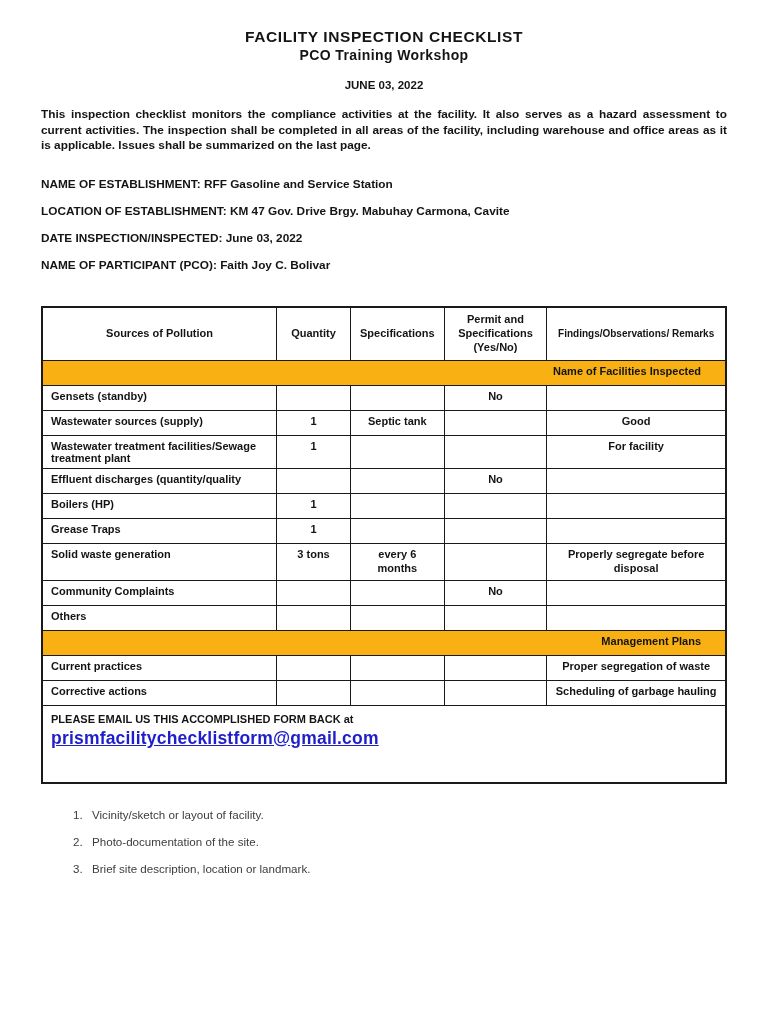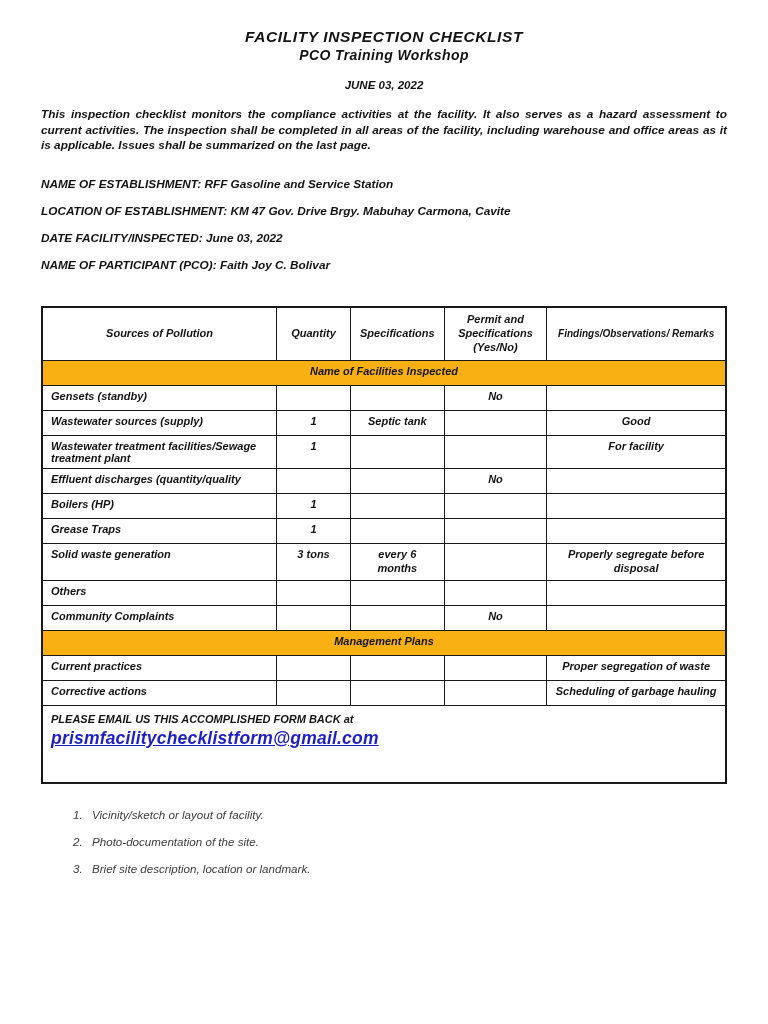--- a/index.html
+++ b/index.html
@@ -9,21 +9,21 @@
     --line: #1a1a1a;
   }
   * { box-sizing: border-box; }
   html, body { margin: 0; padding: 0; }
   body {
     width: 768px; height: 1024px;
     background: #ffffff;
     font-family: "Liberation Sans", sans-serif;
     color: var(--ink);
   }
-  .page { position: relative; width: 768px; height: 1024px; overflow: hidden; font-style: italic; }
+  .page { position: relative; width: 768px; height: 1024px; overflow: hidden; }
 
   .doc-title {
     margin: 28px 41px 0;
     text-align: center;
     font-size: 15.5px;
     font-weight: bold;
     letter-spacing: 0.6px;
   }
   .doc-subtitle {
     margin: 1px 41px 0;
@@ -72,22 +72,22 @@
     text-align: center;
     vertical-align: middle;
     padding: 2px 5px;
     line-height: 1.25;
   }
   table.checklist thead th.h-findings { font-size: 10px; }
   table.checklist tbody tr { height: 25px; }
   table.checklist tbody td { vertical-align: top; }
   tr.section-row td {
     background: var(--section-bg);
-    text-align: center;
-    padding: 4px 8px;
+    text-align: right;
+    padding: 4px 24px;
   }
   td.c-source { text-align: left; }
   td.c-quantity, td.c-specifications, td.c-permit, td.c-findings { text-align: center; }
   td.c-specifications, td.c-findings { line-height: 1.25; }
   tr.mgmt td.c-findings { text-align: center; }
   tr.row-mgmt-1 { height: 38px; }
   tr.row-mgmt-2 { height: 92px; }
   tr.footer-row td { height: 78px; vertical-align: top; padding: 7px 8px; }
   .footer-line1 { font-size: 11px; font-weight: bold; }
   .email-link {
@@ -116,21 +116,21 @@
 
   <div class="doc-title">FACILITY INSPECTION CHECKLIST</div>
   <div class="doc-subtitle">PCO Training Workshop</div>
   <div class="doc-date">JUNE 03, 2022</div>
 
   <p class="intro">This inspection checklist monitors the compliance activities at the facility.  It also serves as a hazard assessment to current activities.  The inspection shall be completed in all areas of the facility, including warehouse and office areas as it is applicable.  Issues shall be summarized on the last page.</p>
 
   <div class="fields">
     <div class="field"><span>NAME OF ESTABLISHMENT:</span> <span>RFF Gasoline and Service Station</span></div>
     <div class="field"><span>LOCATION OF ESTABLISHMENT:</span> <span>KM 47 Gov. Drive Brgy. Mabuhay Carmona, Cavite</span></div>
-    <div class="field"><span>DATE FACILITY/INSPECTED:</span> <span>June 03, 2022</span></div>
+    <div class="field"><span>DATE INSPECTION/INSPECTED:</span> <span>June 03, 2022</span></div>
     <div class="field"><span>NAME OF PARTICIPANT (PCO):</span> <span>Faith Joy C. Bolivar</span></div>
   </div>
 
   <table class="checklist">
     <colgroup>
       <col style="width:34.3%">
       <col style="width:10.8%">
       <col style="width:13.7%">
       <col style="width:15.0%">
       <col style="width:26.2%">
@@ -191,31 +191,31 @@
           <td class="c-findings"></td>
         </tr>
         <tr>
           <td class="c-source">Solid waste generation</td>
           <td class="c-quantity">3 tons</td>
           <td class="c-specifications">every 6 months</td>
           <td class="c-permit"></td>
           <td class="c-findings">Properly segregate before disposal</td>
         </tr>
         <tr>
+          <td class="c-source">Community Complaints</td>
+          <td class="c-quantity"></td>
+          <td class="c-specifications"></td>
+          <td class="c-permit">No</td>
+          <td class="c-findings"></td>
+        </tr>
+        <tr>
           <td class="c-source">Others</td>
           <td class="c-quantity"></td>
           <td class="c-specifications"></td>
           <td class="c-permit"></td>
-          <td class="c-findings"></td>
-        </tr>
-        <tr>
-          <td class="c-source">Community Complaints</td>
-          <td class="c-quantity"></td>
-          <td class="c-specifications"></td>
-          <td class="c-permit">No</td>
           <td class="c-findings"></td>
         </tr>
         <tr class="section-row">
           <td colspan="5">Management Plans</td>
         </tr>
         <tr class="mgmt row-mgmt-1">
           <td class="c-source">Current practices</td>
           <td class="c-quantity"></td>
           <td class="c-specifications"></td>
           <td class="c-permit"></td>

